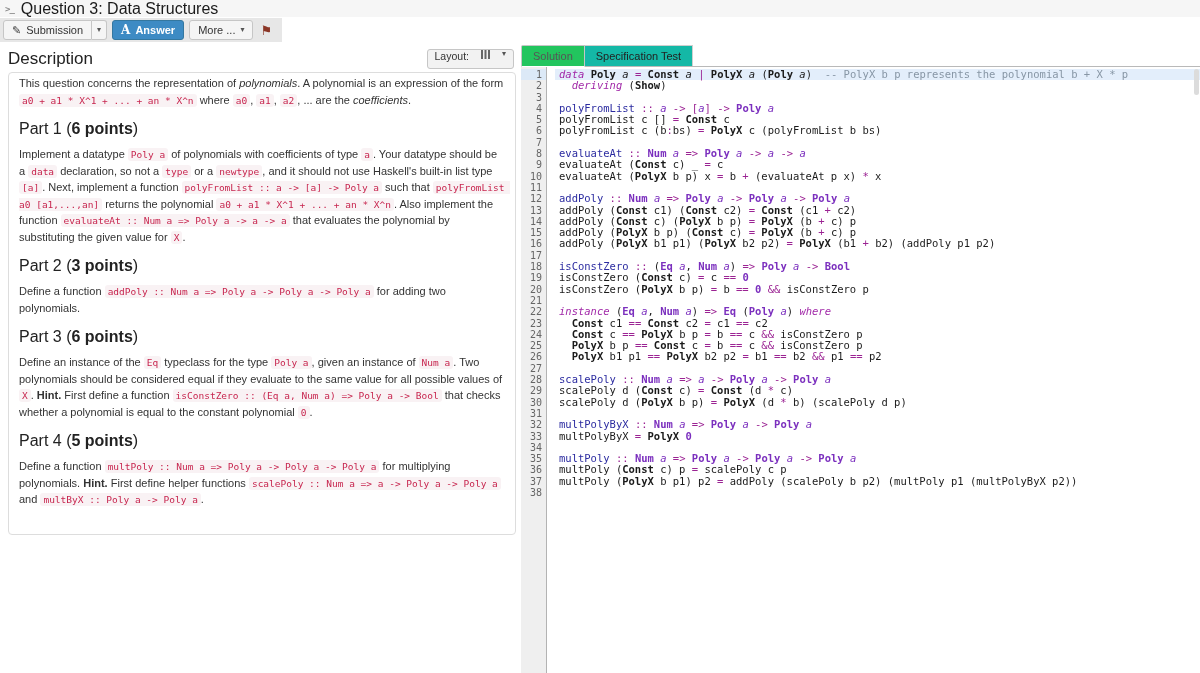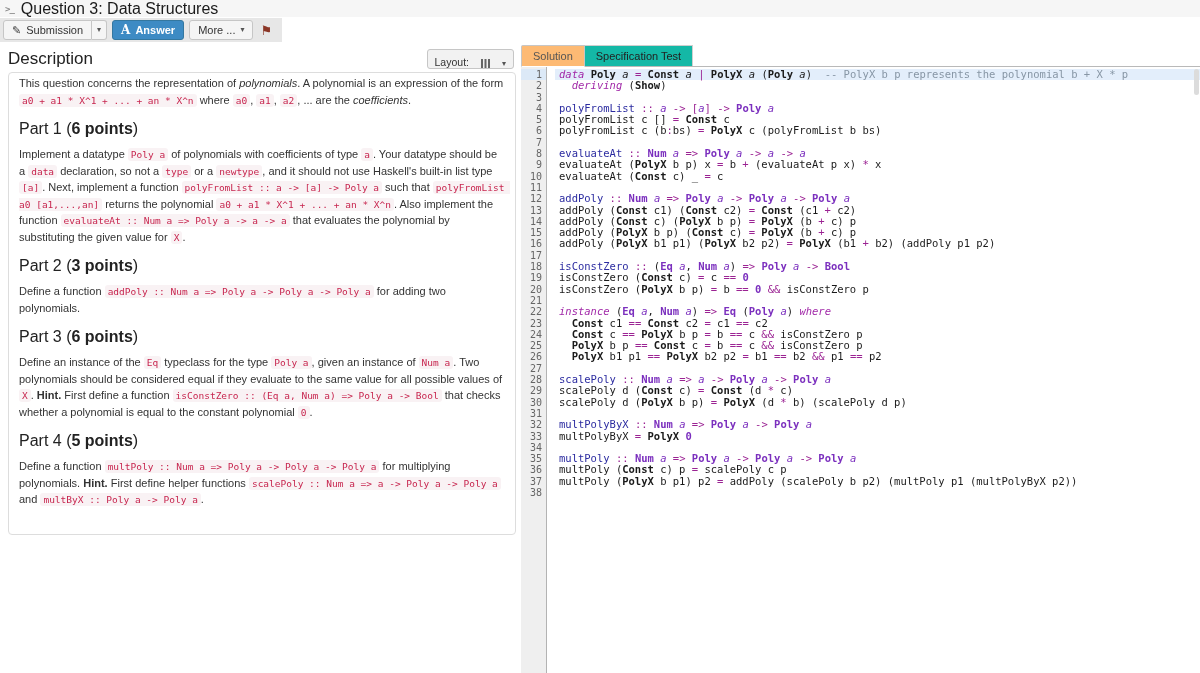--- a/index.html
+++ b/index.html
@@ -27,36 +27,36 @@
   .btn-flag{background:transparent;border:none;padding:0 2px}
   .flag{color:#8b3626;font-size:13px}
 
   
   .main{flex:1;display:flex;overflow:hidden;align-items:stretch}
 
   
   .left-panel{width:516px;flex:0 0 auto;padding:2px 0 0 8px;overflow:hidden}
   .desc-header{display:flex;align-items:center;justify-content:space-between;height:26px;padding-right:2px}
   .desc-title{font-size:17px;color:#222}
-  .layout-btn{display:inline-flex;align-items:flex-end;gap:12px;background:#f2f2f2;border:1px solid #c6c6c6;border-radius:3px;
+  .layout-btn{display:inline-flex;align-items:flex-start;gap:12px;background:#f2f2f2;border:1px solid #c6c6c6;border-radius:3px;
               font-size:10.5px;color:#333;height:20px;padding:0 7px;font-family:inherit;cursor:pointer}
   .desc-box{border:1px solid #ddd;border-radius:4px;padding:2px 10px 9px;font-size:11px;line-height:1.5;color:#333}
   .desc-box p{margin:0 0 9px}
   .desc-box p:last-child{margin-bottom:17px}
   .part-title{font-size:16px;color:#222;margin:8px 0 5px}
   .part-title b{font-weight:bold}
   code{font-family:"DejaVu Sans Mono",monospace;font-size:9.5px;color:#c7254e;background:#f9f2f4;padding:1px 3px;border-radius:3px;white-space:pre-wrap}
   .it{font-style:italic}
   .bd{font-weight:bold}
 
   
   .right-panel{flex:1;display:flex;flex-direction:column;margin-left:5px;overflow:hidden}
   .tabs{display:flex;align-items:flex-end;border-bottom:1px solid #b9b9b9;padding-top:1px;flex:0 0 auto}
   .tab{font-size:11px;padding:4px 11px;cursor:pointer}
-  .tab.active{background:#fdba74;color:#555;border:1px solid #c6c6c6;border-bottom:1px solid #fff;margin-bottom:-1px;border-top-left-radius:2px}
+  .tab.active{background:#22c55e;color:#555;border:1px solid #c6c6c6;border-bottom:1px solid #fff;margin-bottom:-1px;border-top-left-radius:2px}
   .tab.inactive{background:#14b8a6;color:#222;border:1px solid #cfcfcf;border-left:none;border-bottom:none}
   .editor{flex:1;display:flex;overflow:hidden;position:relative;background:#fff}
   .gutter{width:26px;flex:0 0 auto;background:#efefef;border-right:1px solid #b3b3b3;text-align:right;padding-top:2px}
   .gl{font-family:"DejaVu Sans Mono",monospace;font-size:10px;line-height:11.3px;color:#666;padding-right:4px}
   .gl.act-g{background:#dce9f7}
   .code{flex:1;padding-top:2px;padding-left:12px;overflow:hidden}
   .cl{font-family:"DejaVu Sans Mono",monospace;font-size:10.5px;line-height:11.3px;color:#1a1a1a;white-space:pre}
   .cl.act{background:#e3eefb;margin-left:-4px;padding-left:4px}
   .scrollthumb{position:absolute;right:1px;top:2px;width:5px;height:26px;background:#dcdcdc;border-radius:3px}
 
@@ -183,22 +183,22 @@
           </div>
         <div class="code">
             <div class="cl act"><span class="tk-k">data</span><span class="tk-p"> </span><span class="tk-c">Poly</span><span class="tk-p"> </span><span class="tk-i">a</span><span class="tk-p"> </span><span class="tk-o">=</span><span class="tk-p"> </span><span class="tk-c">Const</span><span class="tk-p"> </span><span class="tk-i">a</span><span class="tk-p"> </span><span class="tk-o">|</span><span class="tk-p"> </span><span class="tk-c">PolyX</span><span class="tk-p"> </span><span class="tk-i">a</span><span class="tk-p"> (</span><span class="tk-c">Poly</span><span class="tk-p"> </span><span class="tk-i">a</span><span class="tk-p">)  </span><span class="tk-m">-- PolyX b p represents the polynomial b + X * p</span></div>
             <div class="cl"><span class="tk-p">  </span><span class="tk-k">deriving</span><span class="tk-p"> (</span><span class="tk-c">Show</span><span class="tk-p">)</span></div>
             <div class="cl">&nbsp;</div>
             <div class="cl"><span class="tk-f">polyFromList</span><span class="tk-p"> </span><span class="tk-o">::</span><span class="tk-p"> </span><span class="tk-v">a</span><span class="tk-p"> </span><span class="tk-o">-&gt;</span><span class="tk-p"> </span><span class="tk-o">[</span><span class="tk-v">a</span><span class="tk-o">]</span><span class="tk-p"> </span><span class="tk-o">-&gt;</span><span class="tk-p"> </span><span class="tk-t">Poly</span><span class="tk-p"> </span><span class="tk-v">a</span></div>
             <div class="cl"><span class="tk-p">polyFromList c [] </span><span class="tk-o">=</span><span class="tk-p"> </span><span class="tk-c">Const</span><span class="tk-p"> c</span></div>
             <div class="cl"><span class="tk-p">polyFromList c (b</span><span class="tk-o">:</span><span class="tk-p">bs) </span><span class="tk-o">=</span><span class="tk-p"> </span><span class="tk-c">PolyX</span><span class="tk-p"> c (polyFromList b bs)</span></div>
             <div class="cl">&nbsp;</div>
             <div class="cl"><span class="tk-f">evaluateAt</span><span class="tk-p"> </span><span class="tk-o">::</span><span class="tk-p"> </span><span class="tk-t">Num</span><span class="tk-p"> </span><span class="tk-v">a</span><span class="tk-p"> </span><span class="tk-o">=&gt;</span><span class="tk-p"> </span><span class="tk-t">Poly</span><span class="tk-p"> </span><span class="tk-v">a</span><span class="tk-p"> </span><span class="tk-o">-&gt;</span><span class="tk-p"> </span><span class="tk-v">a</span><span class="tk-p"> </span><span class="tk-o">-&gt;</span><span class="tk-p"> </span><span class="tk-v">a</span></div>
+            <div class="cl"><span class="tk-p">evaluateAt (</span><span class="tk-c">Const</span><span class="tk-p"> c) _ </span><span class="tk-o">=</span><span class="tk-p"> c</span></div>
             <div class="cl"><span class="tk-p">evaluateAt (</span><span class="tk-c">PolyX</span><span class="tk-p"> b p) x </span><span class="tk-o">=</span><span class="tk-p"> b </span><span class="tk-o">+</span><span class="tk-p"> (evaluateAt p x) </span><span class="tk-o">*</span><span class="tk-p"> x</span></div>
-            <div class="cl"><span class="tk-p">evaluateAt (</span><span class="tk-c">Const</span><span class="tk-p"> c) _ </span><span class="tk-o">=</span><span class="tk-p"> c</span></div>
             <div class="cl">&nbsp;</div>
             <div class="cl"><span class="tk-f">addPoly</span><span class="tk-p"> </span><span class="tk-o">::</span><span class="tk-p"> </span><span class="tk-t">Num</span><span class="tk-p"> </span><span class="tk-v">a</span><span class="tk-p"> </span><span class="tk-o">=&gt;</span><span class="tk-p"> </span><span class="tk-t">Poly</span><span class="tk-p"> </span><span class="tk-v">a</span><span class="tk-p"> </span><span class="tk-o">-&gt;</span><span class="tk-p"> </span><span class="tk-t">Poly</span><span class="tk-p"> </span><span class="tk-v">a</span><span class="tk-p"> </span><span class="tk-o">-&gt;</span><span class="tk-p"> </span><span class="tk-t">Poly</span><span class="tk-p"> </span><span class="tk-v">a</span></div>
             <div class="cl"><span class="tk-p">addPoly (</span><span class="tk-c">Const</span><span class="tk-p"> c1) (</span><span class="tk-c">Const</span><span class="tk-p"> c2) </span><span class="tk-o">=</span><span class="tk-p"> </span><span class="tk-c">Const</span><span class="tk-p"> (c1 </span><span class="tk-o">+</span><span class="tk-p"> c2)</span></div>
             <div class="cl"><span class="tk-p">addPoly (</span><span class="tk-c">Const</span><span class="tk-p"> c) (</span><span class="tk-c">PolyX</span><span class="tk-p"> b p) </span><span class="tk-o">=</span><span class="tk-p"> </span><span class="tk-c">PolyX</span><span class="tk-p"> (b </span><span class="tk-o">+</span><span class="tk-p"> c) p</span></div>
             <div class="cl"><span class="tk-p">addPoly (</span><span class="tk-c">PolyX</span><span class="tk-p"> b p) (</span><span class="tk-c">Const</span><span class="tk-p"> c) </span><span class="tk-o">=</span><span class="tk-p"> </span><span class="tk-c">PolyX</span><span class="tk-p"> (b </span><span class="tk-o">+</span><span class="tk-p"> c) p</span></div>
             <div class="cl"><span class="tk-p">addPoly (</span><span class="tk-c">PolyX</span><span class="tk-p"> b1 p1) (</span><span class="tk-c">PolyX</span><span class="tk-p"> b2 p2) </span><span class="tk-o">=</span><span class="tk-p"> </span><span class="tk-c">PolyX</span><span class="tk-p"> (b1 </span><span class="tk-o">+</span><span class="tk-p"> b2) (addPoly p1 p2)</span></div>
             <div class="cl">&nbsp;</div>
             <div class="cl"><span class="tk-f">isConstZero</span><span class="tk-p"> </span><span class="tk-o">::</span><span class="tk-p"> (</span><span class="tk-t">Eq</span><span class="tk-p"> </span><span class="tk-v">a</span><span class="tk-p">, </span><span class="tk-t">Num</span><span class="tk-p"> </span><span class="tk-v">a</span><span class="tk-p">) </span><span class="tk-o">=&gt;</span><span class="tk-p"> </span><span class="tk-t">Poly</span><span class="tk-p"> </span><span class="tk-v">a</span><span class="tk-p"> </span><span class="tk-o">-&gt;</span><span class="tk-p"> </span><span class="tk-t">Bool</span></div>
             <div class="cl"><span class="tk-p">isConstZero (</span><span class="tk-c">Const</span><span class="tk-p"> c) </span><span class="tk-o">=</span><span class="tk-p"> c </span><span class="tk-o">==</span><span class="tk-p"> </span><span class="tk-n">0</span></div>
             <div class="cl"><span class="tk-p">isConstZero (</span><span class="tk-c">PolyX</span><span class="tk-p"> b p) </span><span class="tk-o">=</span><span class="tk-p"> b </span><span class="tk-o">==</span><span class="tk-p"> </span><span class="tk-n">0</span><span class="tk-p"> </span><span class="tk-o">&amp;&amp;</span><span class="tk-p"> isConstZero p</span></div>

